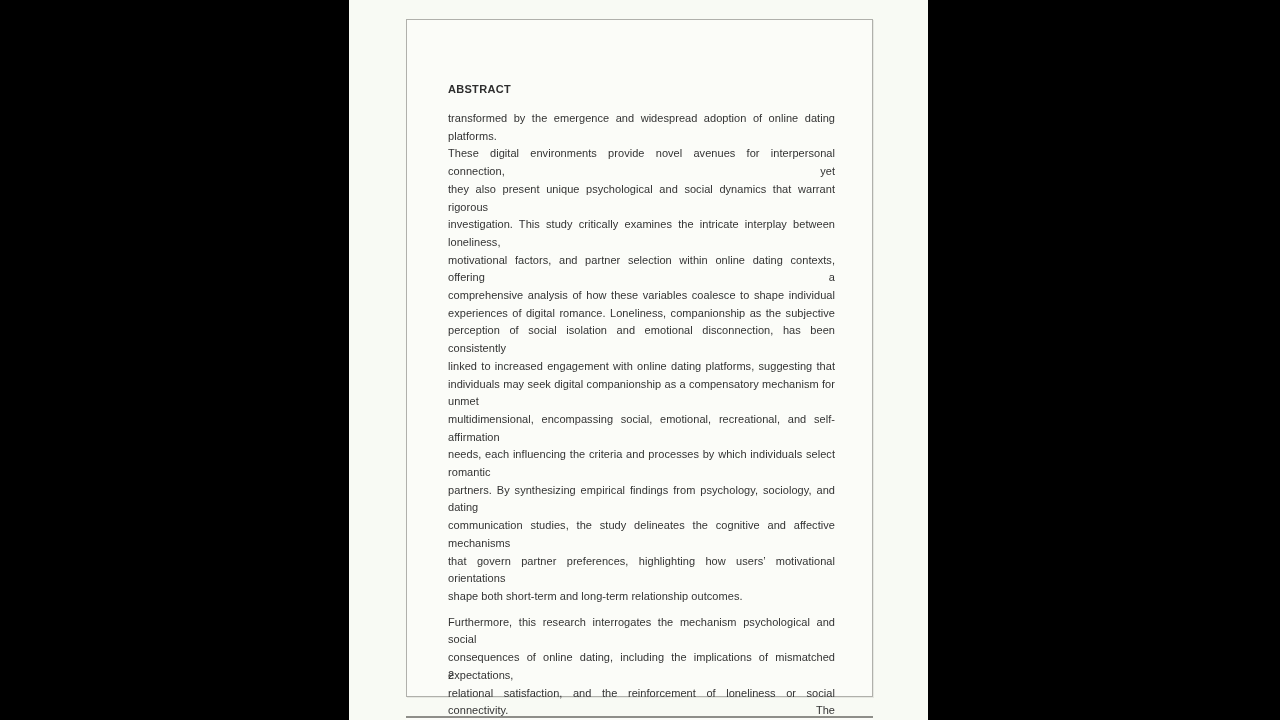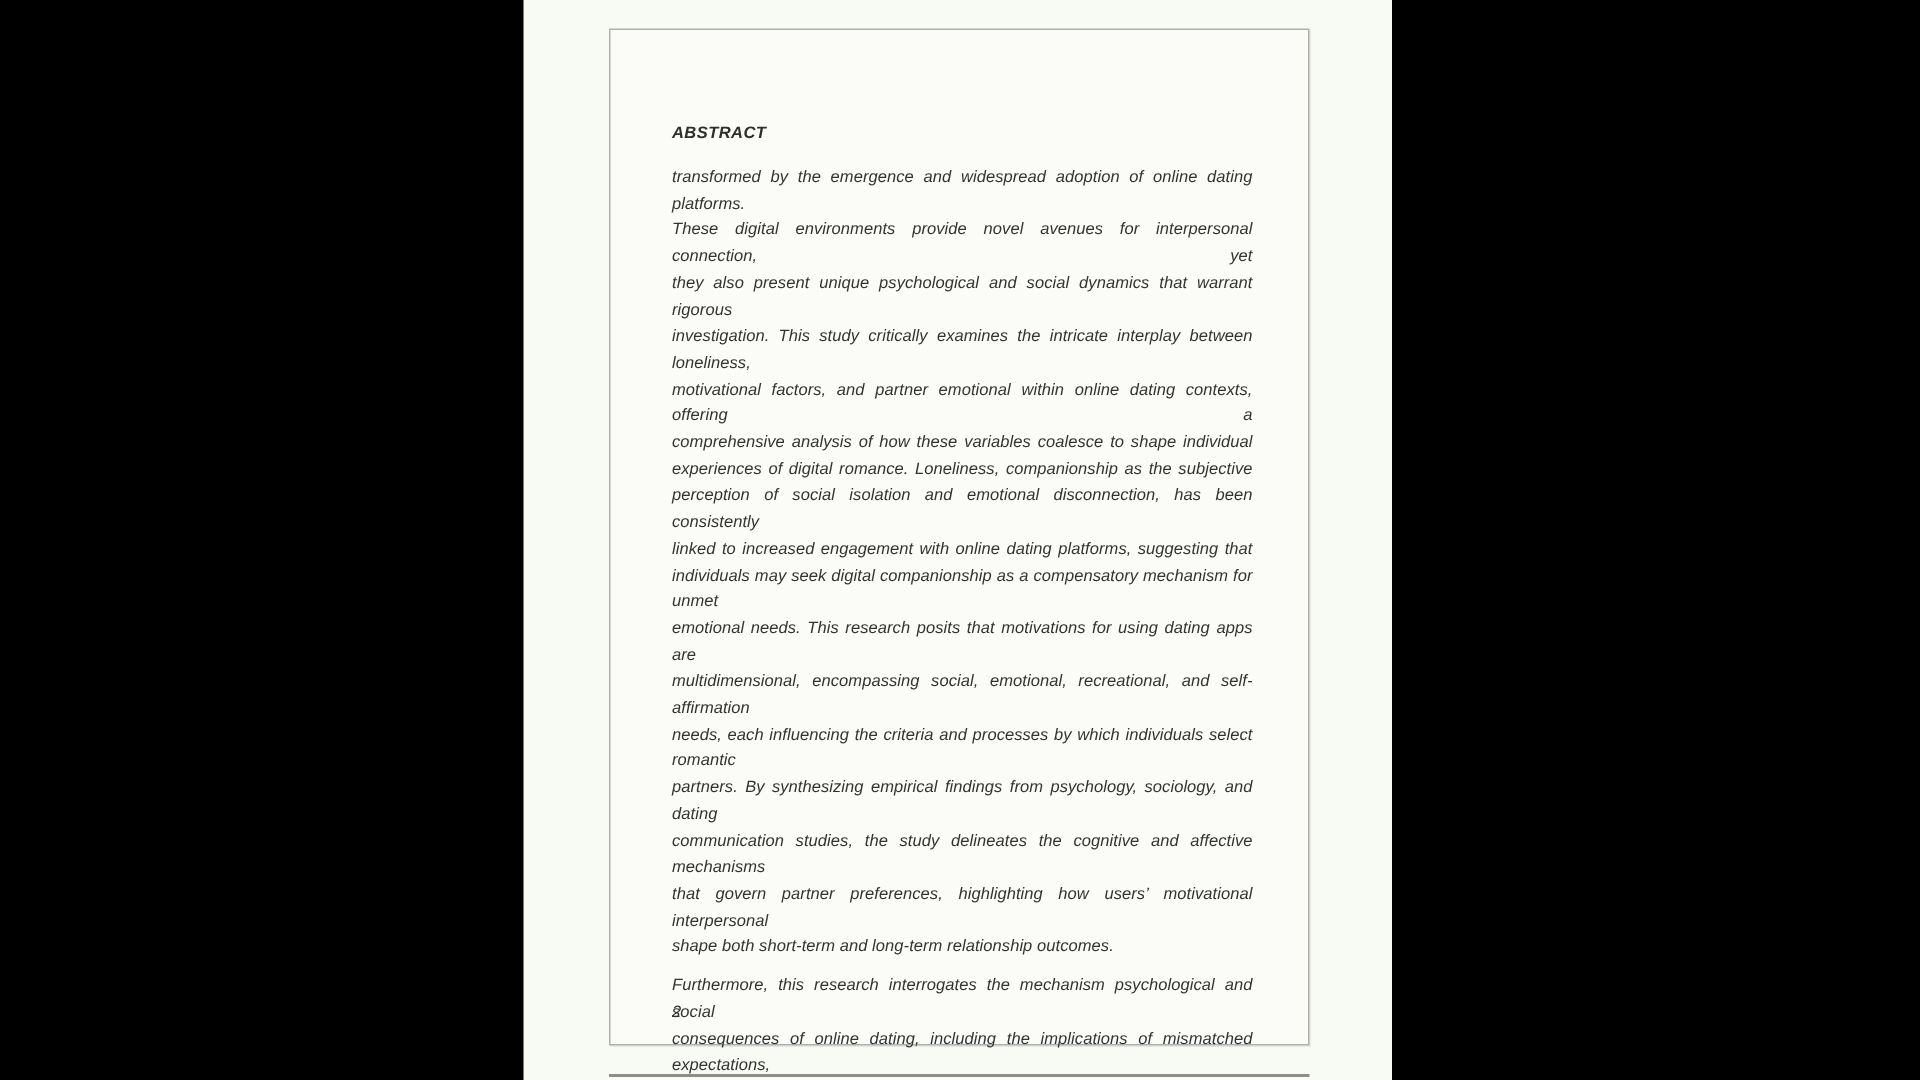--- a/index.html
+++ b/index.html
@@ -1,15 +1,15 @@
 <!DOCTYPE html>
 <html><head>
 <meta charset="utf-8">
 <style>
-  * { margin: 0; padding: 0; box-sizing: border-box; font-style: italic; }
+  * { margin: 0; padding: 0; box-sizing: border-box; }
   html, body { width: 1280px; height: 720px; overflow: hidden; }
   body {
     background: #000000;
     font-family: "Liberation Sans", "DejaVu Sans", sans-serif;
     position: relative;
   }
   .stage {
     position: absolute;
     left: 0; top: 0;
     width: 1280px; height: 720px;
@@ -75,32 +75,31 @@
 
     <div class="page">
       <div class="heading">ABSTRACT</div>
 
       <div class="body-text">
           <div class="para">
             <div class="line">transformed by the emergence and widespread adoption of online dating platforms.</div>
             <div class="line">These digital environments provide novel avenues for interpersonal connection, yet</div>
             <div class="line">they also present unique psychological and social dynamics that warrant rigorous</div>
             <div class="line">investigation. This study critically examines the intricate interplay between loneliness,</div>
-            <div class="line">motivational factors, and partner emotional within online dating contexts, offering a</div>
+            <div class="line">motivational factors, and partner selection within online dating contexts, offering a</div>
             <div class="line">comprehensive analysis of how these variables coalesce to shape individual</div>
             <div class="line">experiences of digital romance. Loneliness, companionship as the subjective</div>
             <div class="line">perception of social isolation and emotional disconnection, has been consistently</div>
             <div class="line">linked to increased engagement with online dating platforms, suggesting that</div>
             <div class="line">individuals may seek digital companionship as a compensatory mechanism for unmet</div>
-            <div class="line">emotional needs. This research posits that motivations for using dating apps are</div>
             <div class="line">multidimensional, encompassing social, emotional, recreational, and self-affirmation</div>
             <div class="line">needs, each influencing the criteria and processes by which individuals select romantic</div>
             <div class="line">partners. By synthesizing empirical findings from psychology, sociology, and dating</div>
             <div class="line">communication studies, the study delineates the cognitive and affective mechanisms</div>
-            <div class="line">that govern partner preferences, highlighting how users’ motivational interpersonal</div>
+            <div class="line">that govern partner preferences, highlighting how users’ motivational orientations</div>
             <div class="line plain">shape both short-term and long-term relationship outcomes.</div>
           </div>
           <div class="para">
             <div class="line">Furthermore, this research interrogates the mechanism psychological and social</div>
             <div class="line">consequences of online dating, including the implications of mismatched expectations,</div>
             <div class="line">relational satisfaction, and the reinforcement of loneliness or social connectivity. The</div>
           </div>
         </div>
 
       <div class="page-number">2</div>

